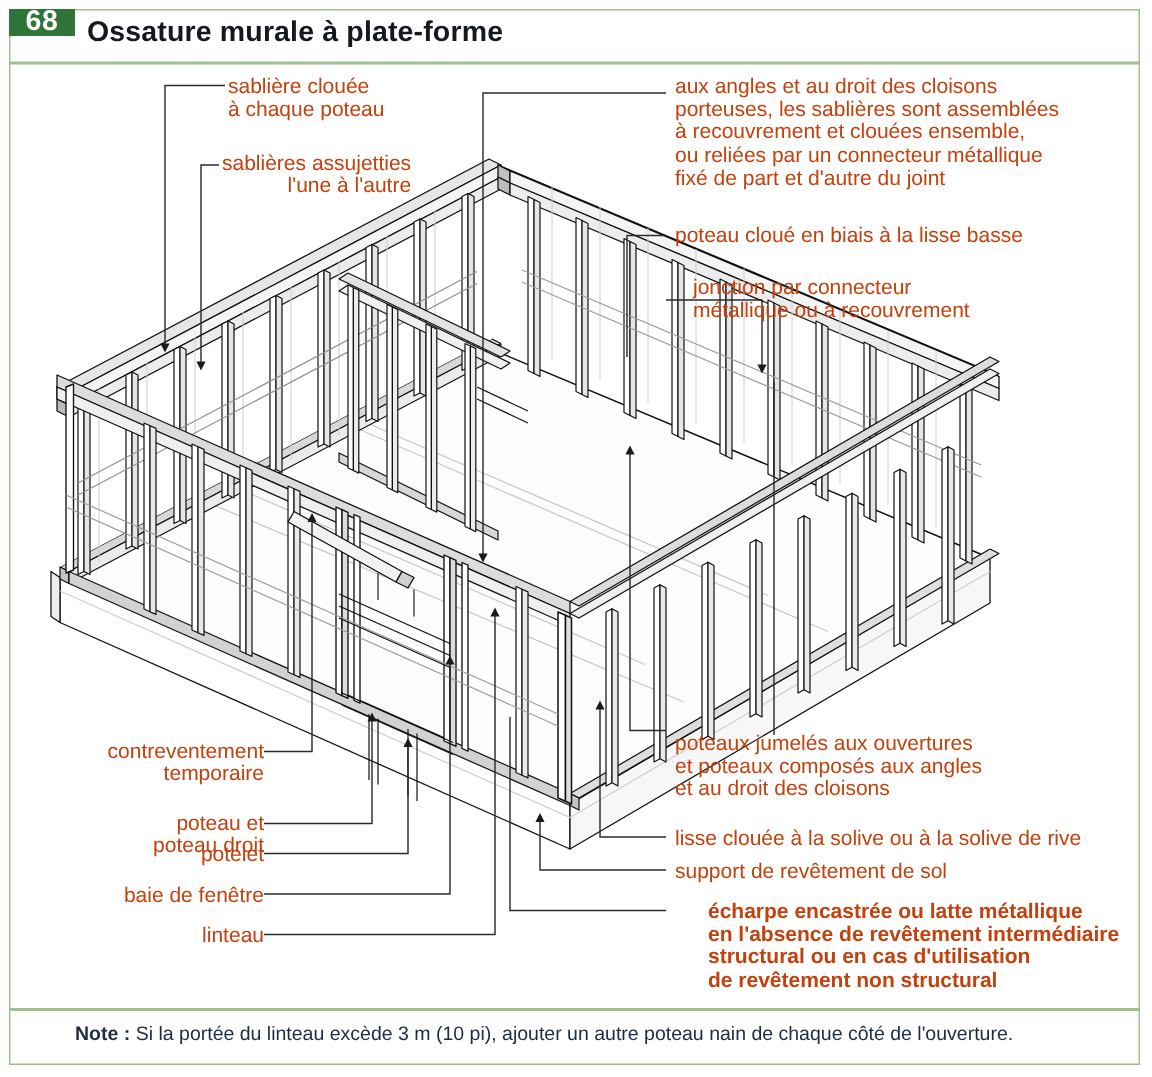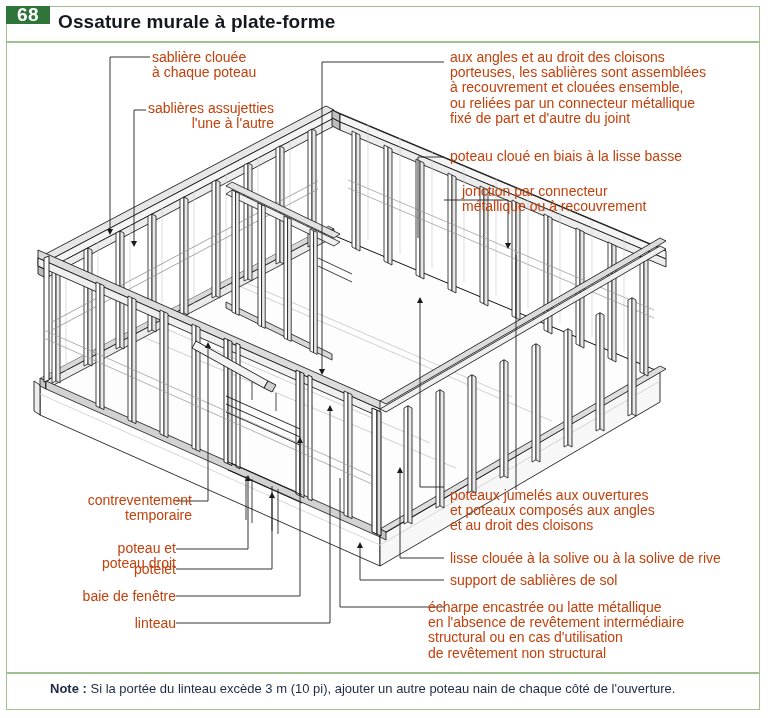--- a/index.html
+++ b/index.html
@@ -371,29 +371,29 @@
 
 <div class="lbl" style="left:450px;top:50px;">aux angles et au droit des cloisons
 porteuses, les sablières sont assemblées
 à recouvrement et clouées ensemble,
 ou reliées par un connecteur métallique
 fixé de part et d'autre du joint</div>
 <div class="lbl" style="left:450px;top:149px;">poteau cloué en biais à la lisse basse</div>
 <div class="lbl" style="left:450px;top:184px;margin-left:12px;">jonction par connecteur
 métallique ou à recouvrement</div>
 
-<div class="lbl r" style="left:16px;top:493px;width:176px;text-align:right;">contreventement
+<div class="lbl r" style="left:0px;top:493px;width:176px;text-align:right;">contreventement
 temporaire</div>
 <div class="lbl r" style="left:0px;top:541px;width:176px;">poteau et
 poteau droit</div>
 <div class="lbl r" style="left:0px;top:562px;width:176px;">potelet</div>
 <div class="lbl r" style="left:0px;top:589px;width:176px;">baie de fenêtre</div>
 <div class="lbl r" style="left:0px;top:616px;width:176px;">linteau</div>
 
 <div class="lbl" style="left:450px;top:488px;">poteaux jumelés aux ouvertures
 et poteaux composés aux angles
 et au droit des cloisons</div>
 <div class="lbl" style="left:450px;top:551px;">lisse clouée à la solive ou à la solive de rive</div>
-<div class="lbl" style="left:450px;top:573px;">support de sablières de sol</div>
-<div class="lbl" style="left:428px;top:600px;">écharpe encastrée ou latte métallique
+<div class="lbl" style="left:450px;top:573px;">support de revêtement de sol</div>
+<div class="lbl" style="left:472px;top:600px;font-weight:bold;">écharpe encastrée ou latte métallique
 en l'absence de revêtement intermédiaire
 structural ou en cas d'utilisation
 de revêtement non structural</div>
 
 </body></html>

